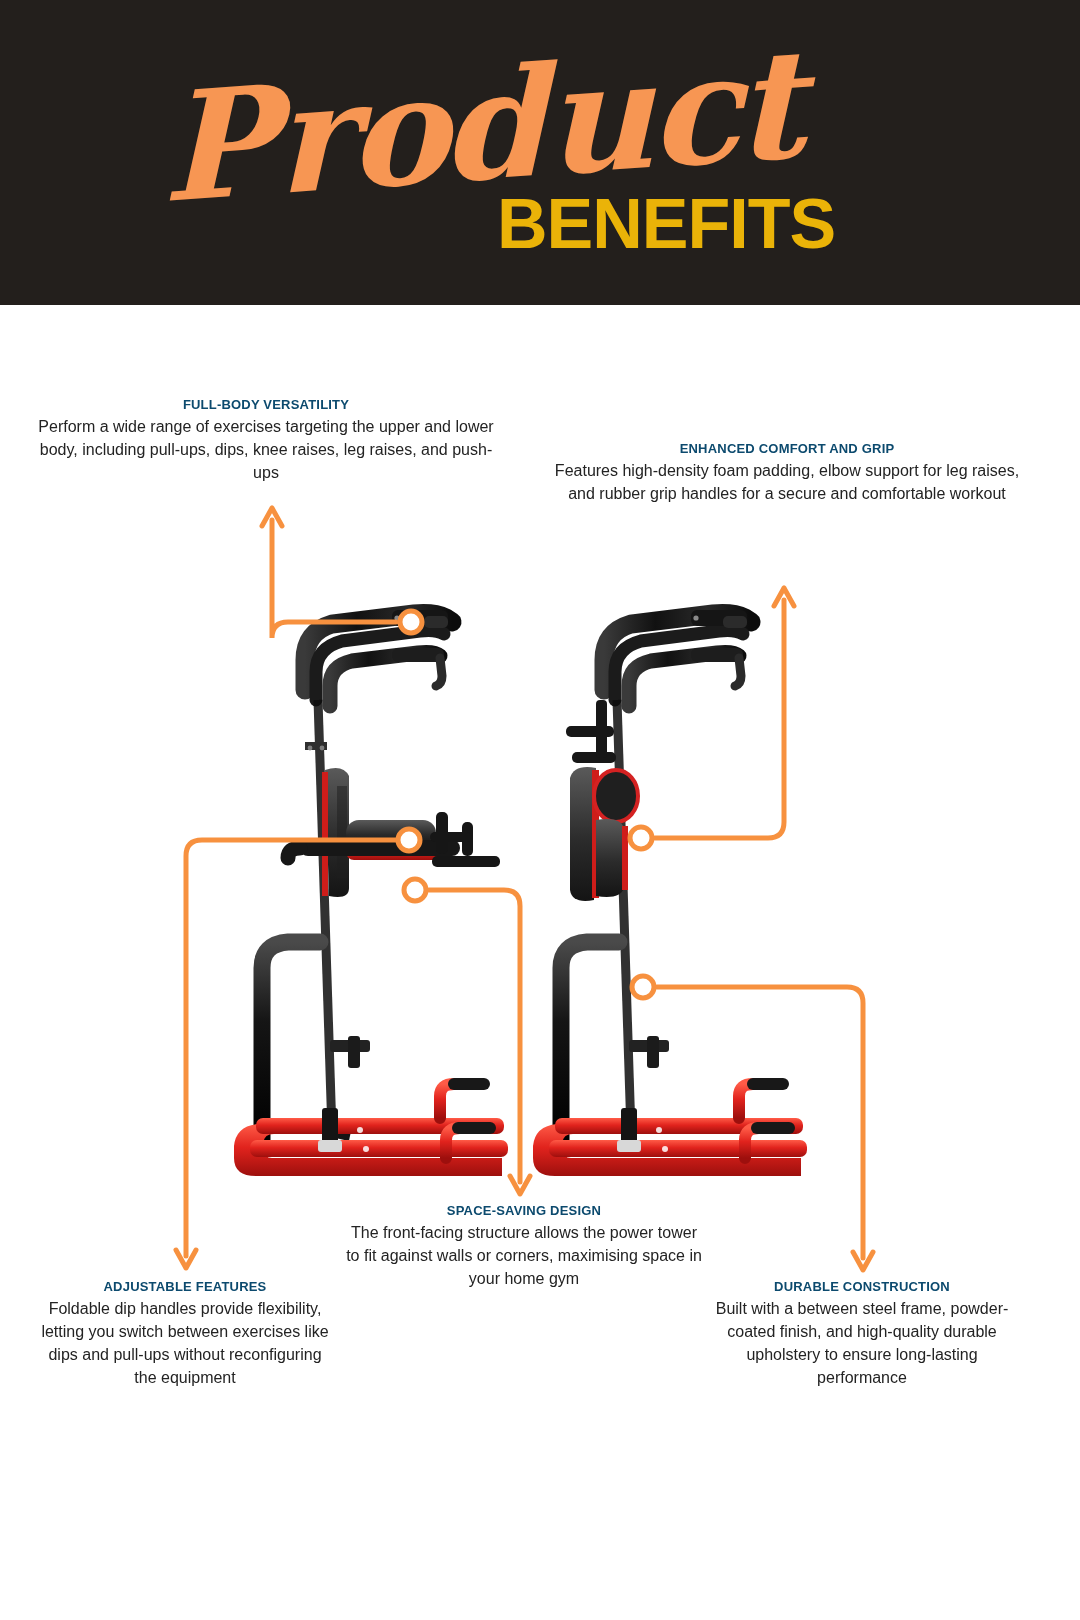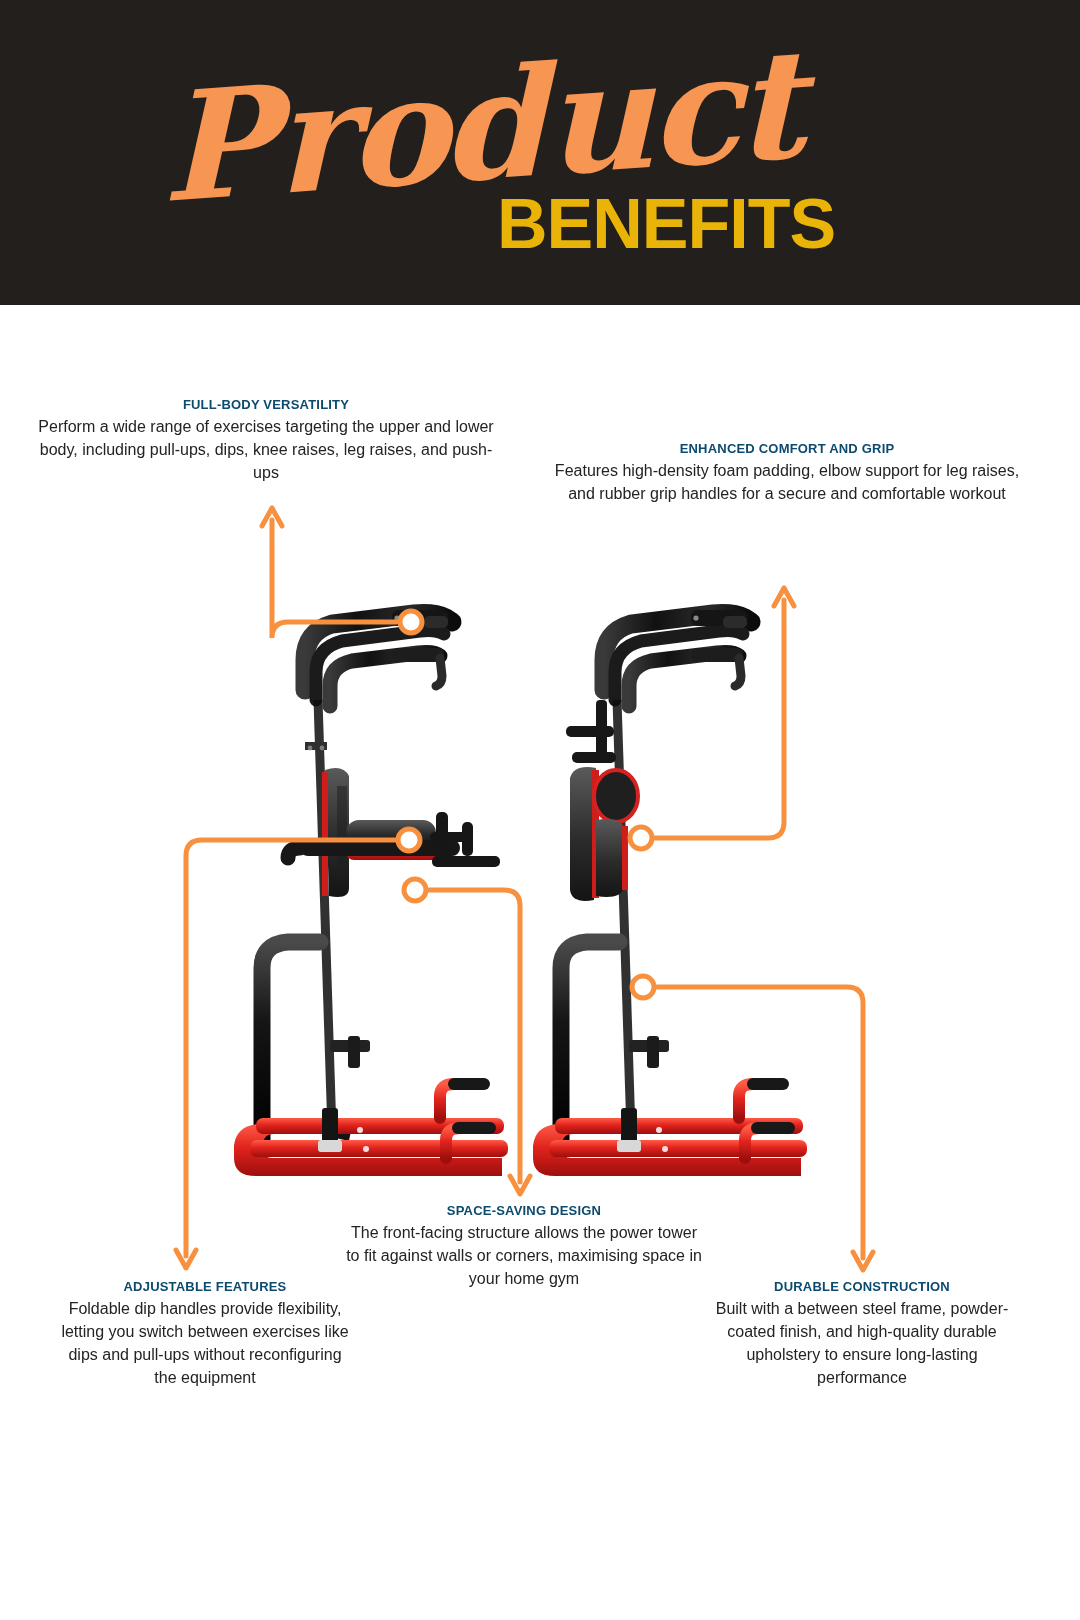--- a/index.html
+++ b/index.html
@@ -93,21 +93,21 @@
     font-size: 16px;
     line-height: 1.45;
     color: #232323;
     margin: 0;
     font-weight: 400;
   }
 
   #callout-full-body   { left: 30px;  top: 396px; width: 472px; }
   #callout-comfort     { left: 552px; top: 440px; width: 470px; }
   #callout-space       { left: 345px; top: 1202px; width: 358px; }
-  #callout-adjustable  { left: 38px;  top: 1278px; width: 294px; margin-left: 20px; }
+  #callout-adjustable  { left: 38px;  top: 1278px; width: 294px; }
   #callout-durable     { left: 712px; top: 1278px; width: 300px; }
 </style>
 </head>
 <body>
 
 <div class="header">
   <div class="header-inner">
     <div class="title-script">Product</div>
     <div class="title-bold">BENEFITS</div>
   </div>

